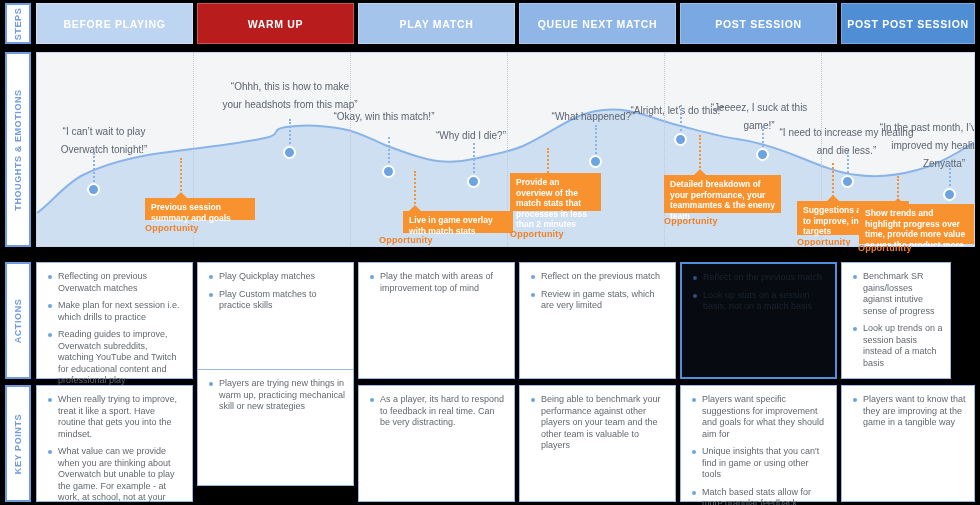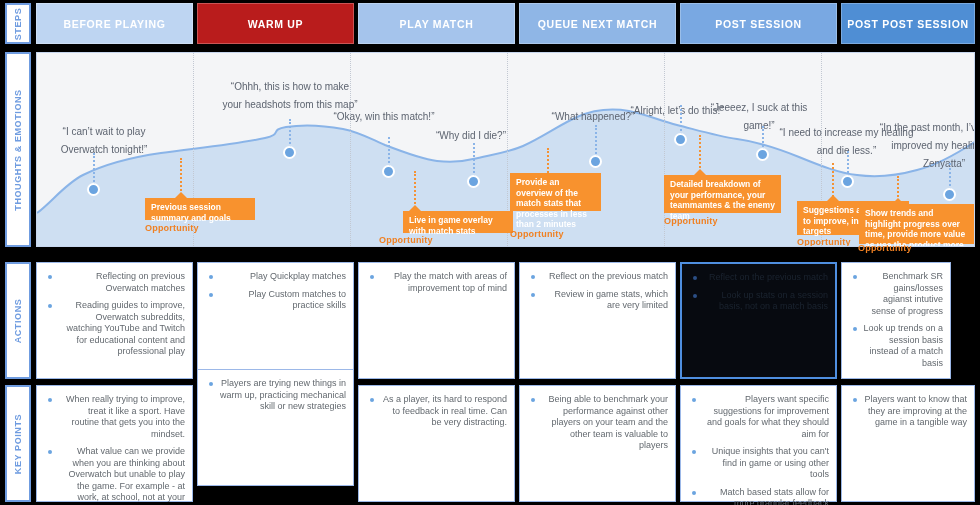--- a/index.html
+++ b/index.html
@@ -72,21 +72,21 @@
   }
   .opp-label{
     position:absolute;color:#f08022;font-size:9px;font-weight:bold;
     letter-spacing:.2px;
   }
 
   
   ul.blist{margin:0;padding:0;list-style:none;}
   ul.blist li{
     position:relative;padding-left:12px;margin-bottom:6px;
-    font-size:9px;line-height:11.5px;color:#63696f;text-align:right;
+    font-size:9px;line-height:11.5px;color:#63696f;
   }
   ul.blist li:before{
     content:"";position:absolute;left:2px;top:4px;
     width:4px;height:4px;border-radius:50%;background:#6ba4e0;
   }
   .cell-inner{position:absolute;left:9px;right:7px;top:8px;}
 
   
   .cell.dark{background:#070a10;border:2px solid #4f8fe0;}
   .cell.dark ul.blist li{color:#1b2430;}
@@ -213,20 +213,21 @@
   <div class="opp-label" style="left:858px;top:243px;">Opportunity</div>
 
   <div class="row-label" style="top:262px;height:117px;">
     <span class="vert-text">ACTIONS</span>
   </div>
   <div id="actions-row">
       <div class="cell" style="left: 36px; width: 157px; top: 262px; height: 117px;">
         <div class="cell-inner">
           <ul class="blist">
             <li>Reflecting on previous Overwatch matches</li>
+            <li>Make plan for next session i.e. which drills to practice</li>
             <li>Reading guides to improve, Overwatch subreddits, watching YouTube and Twitch for educational content and professional play</li>
           </ul>
         </div>
       </div>
       <div class="cell" style="left: 197px; width: 157px; top: 262px; height: 117px;">
         <div class="cell-inner">
           <ul class="blist">
             <li>Play Quickplay matches</li>
             <li>Play Custom matches to practice skills</li>
           </ul>

